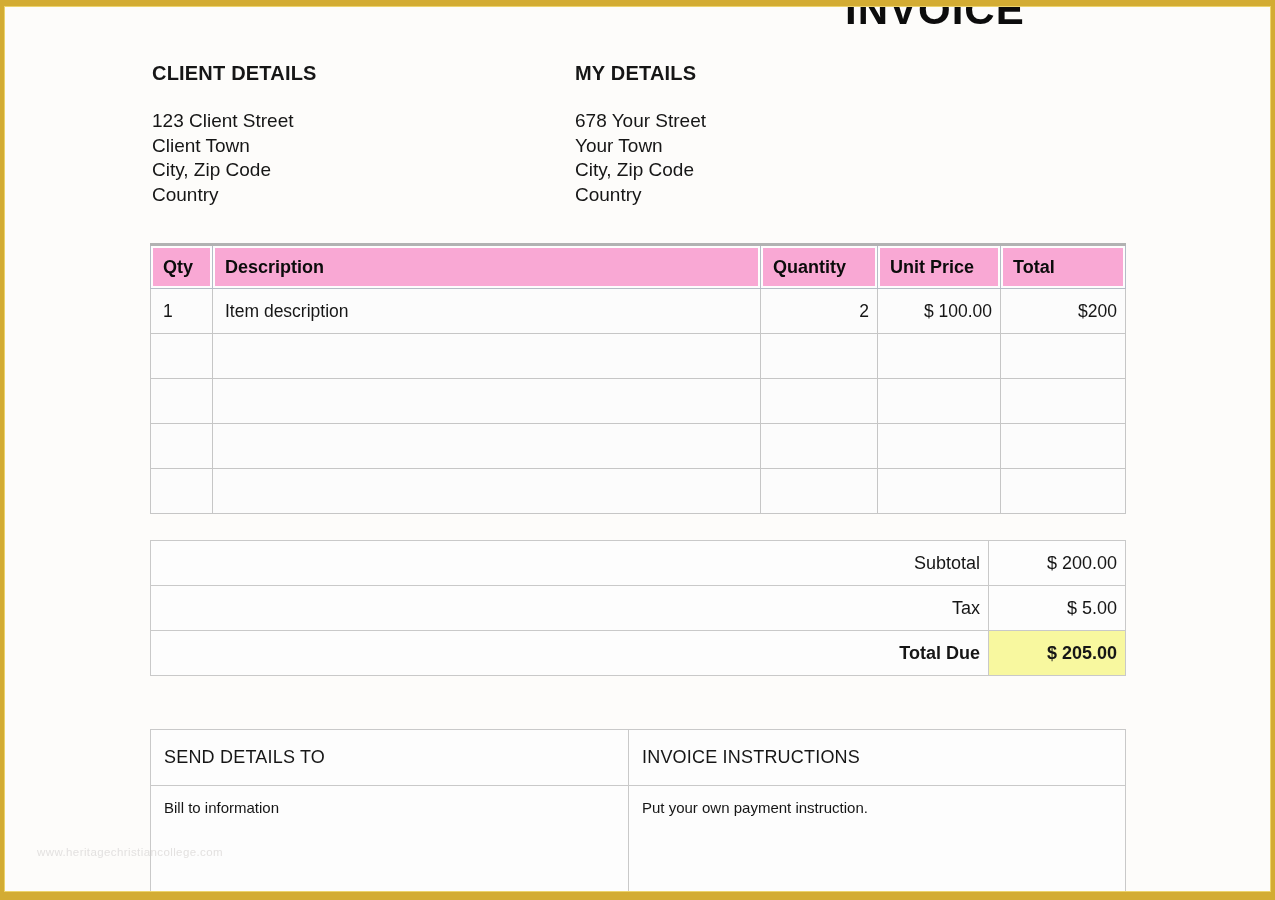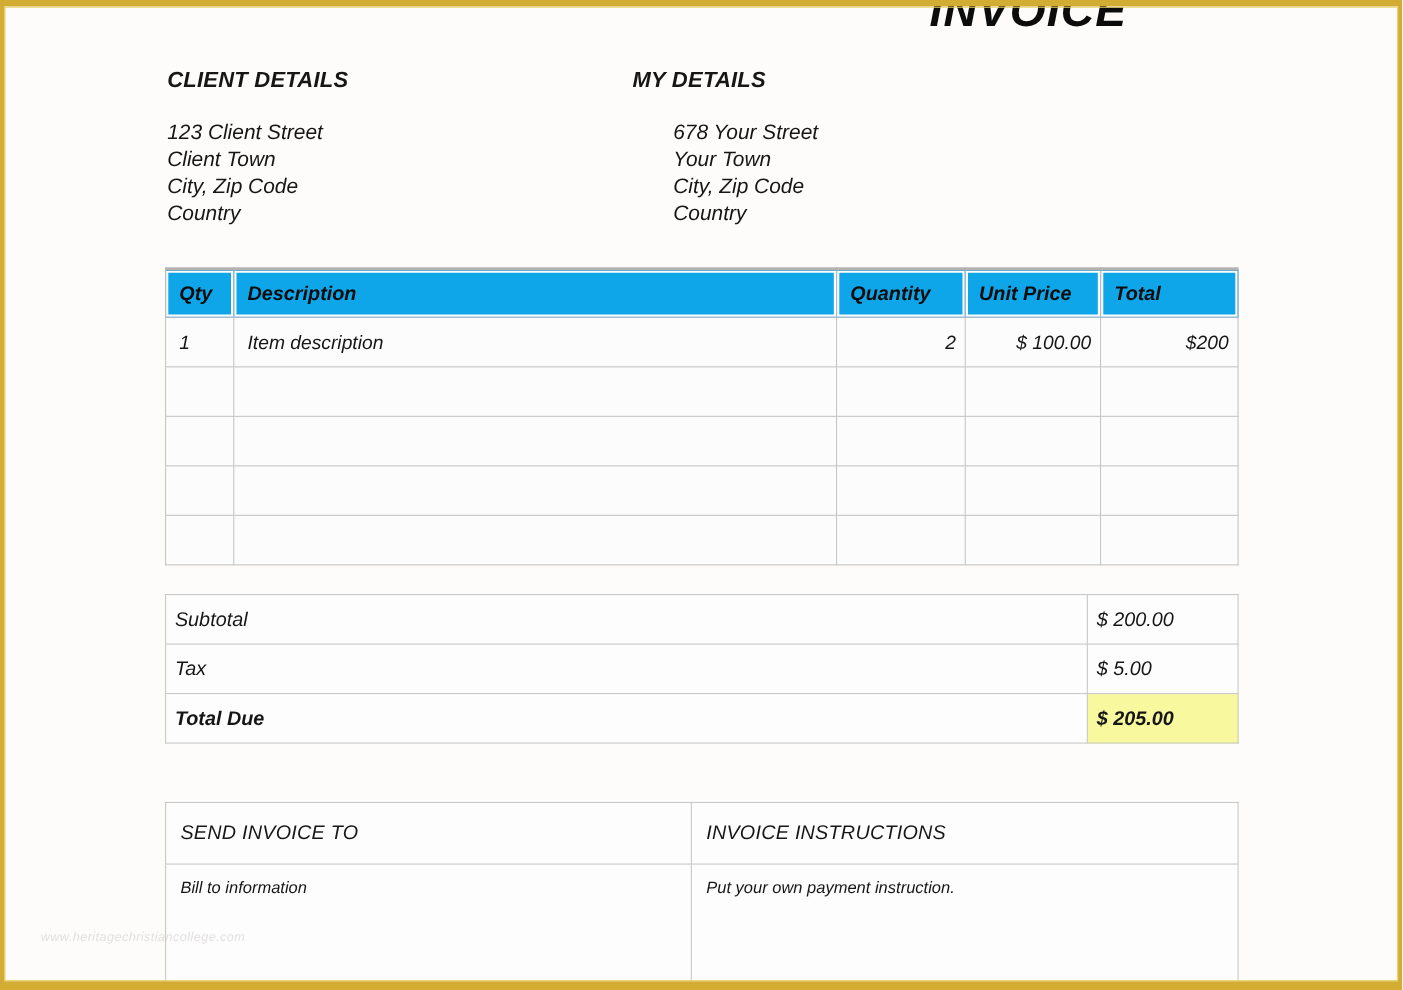--- a/index.html
+++ b/index.html
@@ -8,21 +8,20 @@
     font-family:"Liberation Sans", sans-serif;
     color:#161616;
     -webkit-font-smoothing:antialiased;
   }
   #page{
     position:relative;
     width:1275px;
     height:900px;
     background:#fdfcfa;
     overflow:hidden;
-    font-style:italic;
   }
   
   .frame{
     position:absolute; inset:0;
     border-top:6px solid #d3ac33;
     border-left:4px solid #d3ac33;
     border-right:4px solid #d3ac33;
     border-bottom:8px solid #d3ac33;
     box-shadow: inset 0 0 0 1px #ecd36b;
     pointer-events:none;
@@ -35,34 +34,34 @@
   }
   .details-heading{
     position:absolute; font-size:20px; font-weight:bold; letter-spacing:.2px;
   }
   .addr{
     position:absolute; font-size:19px; line-height:24.6px; white-space:pre-line;
   }
   #client-heading{left:152px; top:62px;}
   #client-addr{left:152px; top:109px;}
   #my-heading{left:575px; top:62px;}
-  #my-addr{left:575px; top:109px;margin-left:37px;}
+  #my-addr{left:575px; top:109px;}
 
   table{border-collapse:collapse; table-layout:fixed; position:absolute;}
 
   
   #items{
     left:150px; top:243px; width:975px;
     border:1px solid #a8a8a8;
     border-top:3px solid #b2b2b2;
     background:#fcfcfc;
   }
   #items th{
     height:42px;
-    background:#0ea5e9;
+    background:#f9a8d4;
     border:1px solid #b5bcc6;
     box-shadow: inset 0 0 0 2px #fdfdfd;
     font-size:18px; font-weight:bold; text-align:left;
     padding:0 8px 0 12px;
     color:#0c0c0c;
   }
   #items td{
     height:44px;
     background:#fcfcfc;
     border:1px solid #c6c6c6;
@@ -76,20 +75,21 @@
   #totals{
     left:150px; top:540px; width:975px;
     border:1px solid #b0b0b0;
     background:#fdfdfd;
   }
   #totals td{
     height:44px;
     border:1px solid #c9c9c9;
     background:#fdfdfd;
     font-size:18px;
+    text-align:right;
     padding:0 8px;
     vertical-align:middle;
   }
   #totals tr.total-due td{ font-weight:bold; }
   #totals td.highlight{ background:#f8f89f; }
 
   
   #payment{
     left:150px; top:729px; width:975px;
     border:1px solid #b0b0b0;
@@ -206,21 +206,21 @@
   </tbody>
     </table>
 
   <table id="payment">
     <colgroup>
         <col style="width:478px">
         <col style="width:497px">
       </colgroup>
     <tbody>
         <tr class="pay-head">
-      <td>SEND INVOICE TO</td>
+      <td>SEND DETAILS TO</td>
       <td>INVOICE INSTRUCTIONS</td>
     </tr>
     <tr class="pay-body">
       <td>Bill to information</td>
       <td>Put your own payment instruction.</td>
     </tr>
   </tbody>
     </table>
 
   <div class="watermark">www.heritagechristiancollege.com</div>

